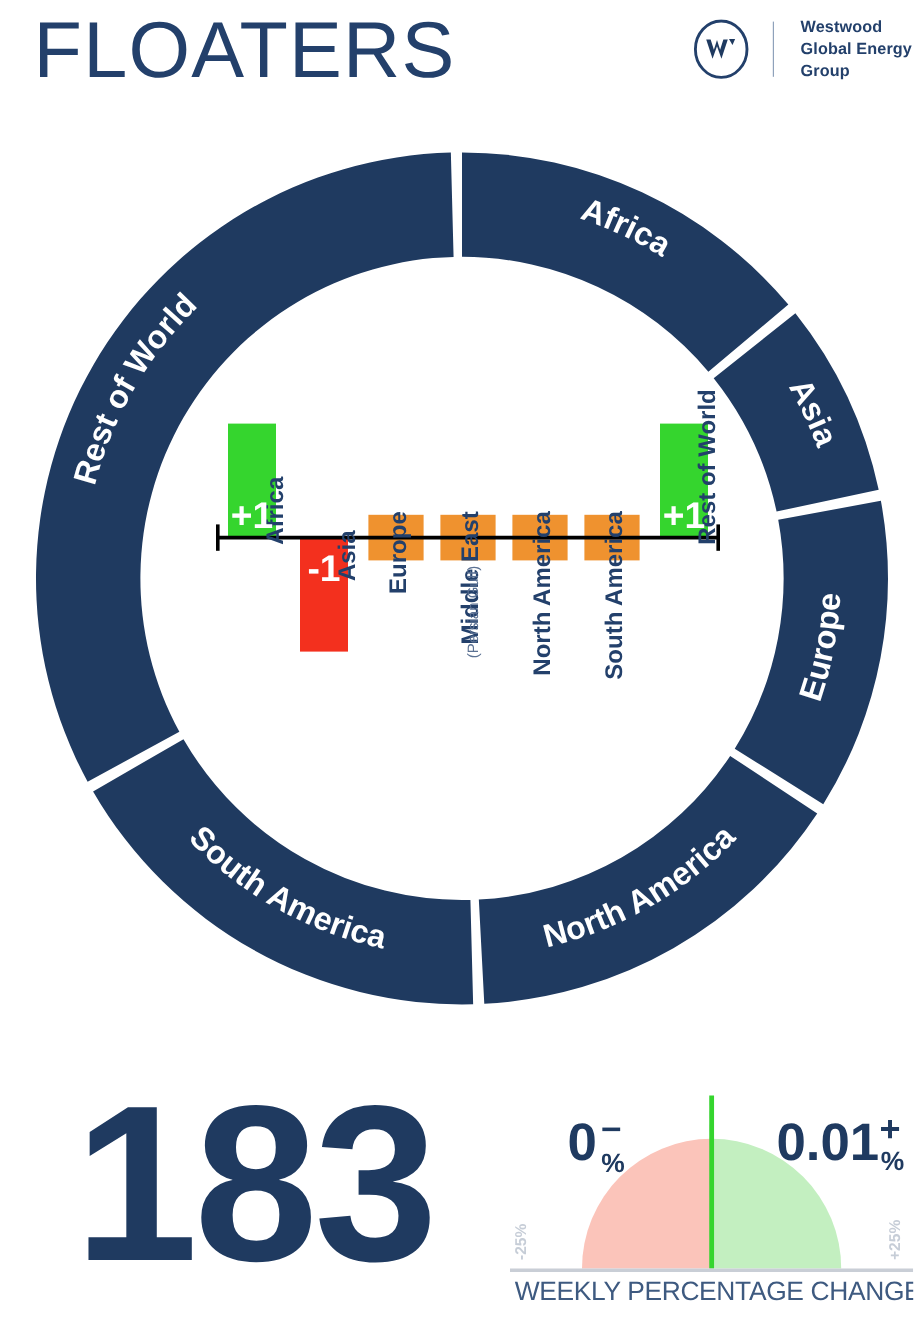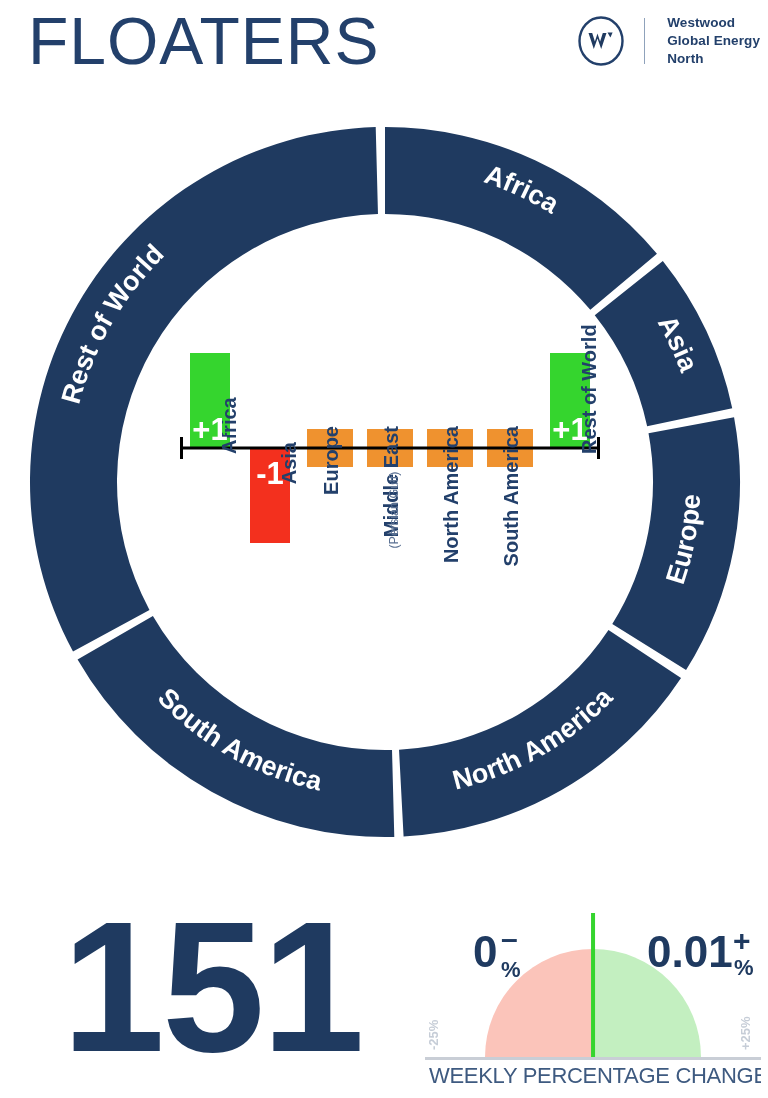--- a/index.html
+++ b/index.html
@@ -105,21 +105,21 @@
   <div class="logo">
     <svg class="logo-mark" viewBox="0 0 50 50">
       <ellipse cx="25" cy="25" rx="21.5" ry="23.5" fill="none" stroke="#23406b" stroke-width="2.4"></ellipse>
       <path d="M12.5 17 L17.8 33 L21.5 22.5 L25.2 33 L30.5 17 L26.8 17 L24.1 25.4 L21.5 17.4 L18.9 25.4 L16.2 17 Z" fill="#1f3a60"></path>
       <path d="M31.5 16.4 L36.6 16.4 L34.4 21.6 Z" fill="#1f3a60"></path>
     </svg>
     <div class="logo-divider"></div>
     <div class="logo-text">
       <div>Westwood</div>
       <div>Global Energy</div>
-      <div>North</div>
+      <div>Group</div>
     </div>
   </div>
 
   <div class="donut-wrap">
     <svg class="donut-svg" viewBox="0 0 730 740">
       <defs>
         <path id="arcAfrica" d="M 365 54.5 A 315.5 315.5 0 0 1 606.6870218040376 167.20050914389685"></path>
         <path id="arcAsia" d="M 611.9128734869366 173.59663214083105 A 315.5 315.5 0 0 1 673.6055680315158 304.40386154699695"></path>
         <path id="arcEurope" d="M 632.5591743373524 537.1895278655761 A 315.5 315.5 0 0 0 675.2169233364277 312.5046917072275"></path>
         <path id="arcNA" d="M 381.5119941946488 685.067618215068 A 315.5 315.5 0 0 0 628.0909768621916 544.1361188659544"></path>
@@ -184,21 +184,21 @@
           <text x="436" y="174" class="cat-label" transform="rotate(-90 436 174)" text-anchor="start">Rest of World</text>
         </g>
       <g id="bar-values">
           <text x="50" y="160" text-anchor="middle" class="bar-val">+1</text>
           <text x="110" y="204" text-anchor="middle" class="bar-val">-1</text>
           <text x="410" y="160" text-anchor="middle" class="bar-val">+1</text>
         </g>
     </svg>
   </div>
 
-  <div class="bigcount">151</div>
+  <div class="bigcount">183</div>
 
   <div class="gauge">
     <svg width="336" height="195" viewBox="0 0 336 195">
 
       <path id="g-neg" d="M 60 162 A 108 108 0 0 1 168 54 L 168 162 Z" fill="#fbc4ba"></path>
       <path id="g-pos" d="M 168 54 A 108 108 0 0 1 276 162 L 168 162 Z" fill="#c3efc0"></path>
 
       <line x1="168" y1="20" x2="168" y2="162" stroke="#b9bfc8" stroke-width="3" stroke-dasharray="6 5"></line>
 
       <line id="g-needle" x1="168.0432" y1="18" x2="168.0432" y2="162" stroke-width="4" stroke="#35d52e"></line>

